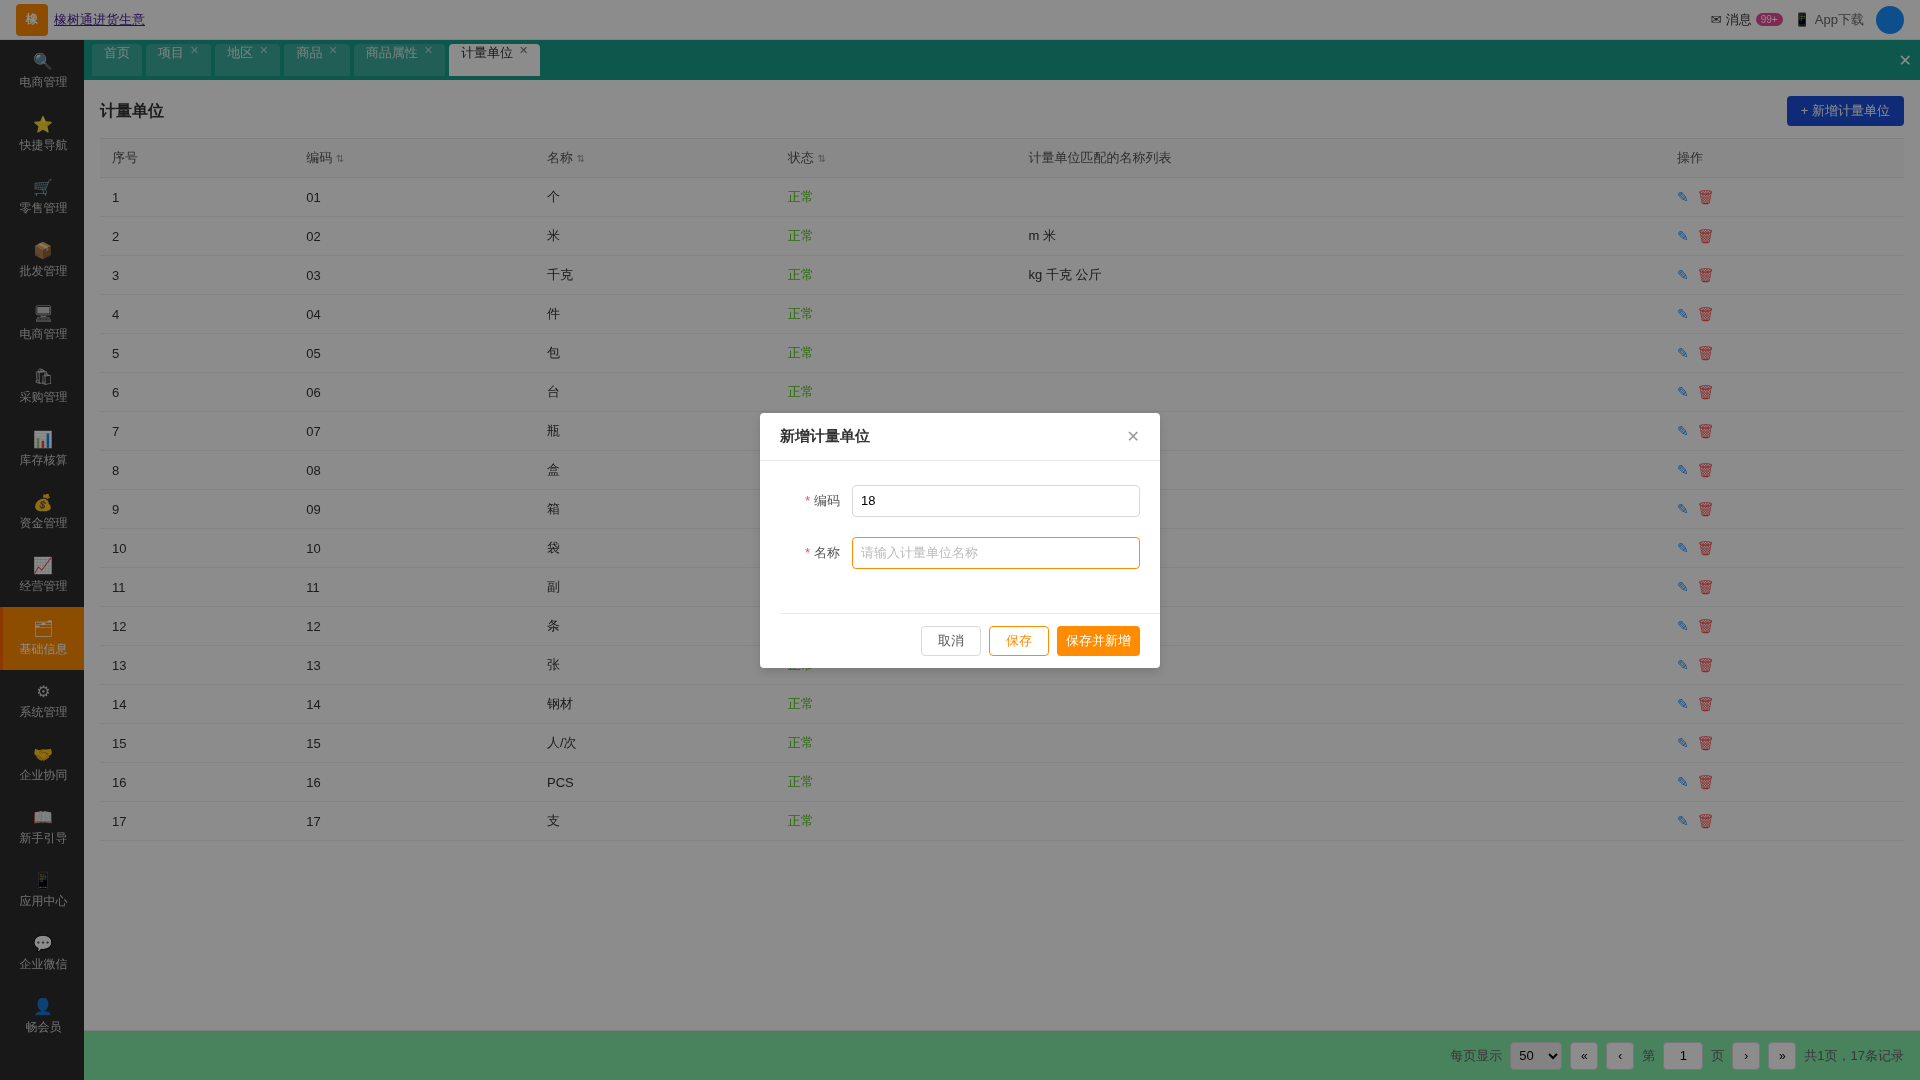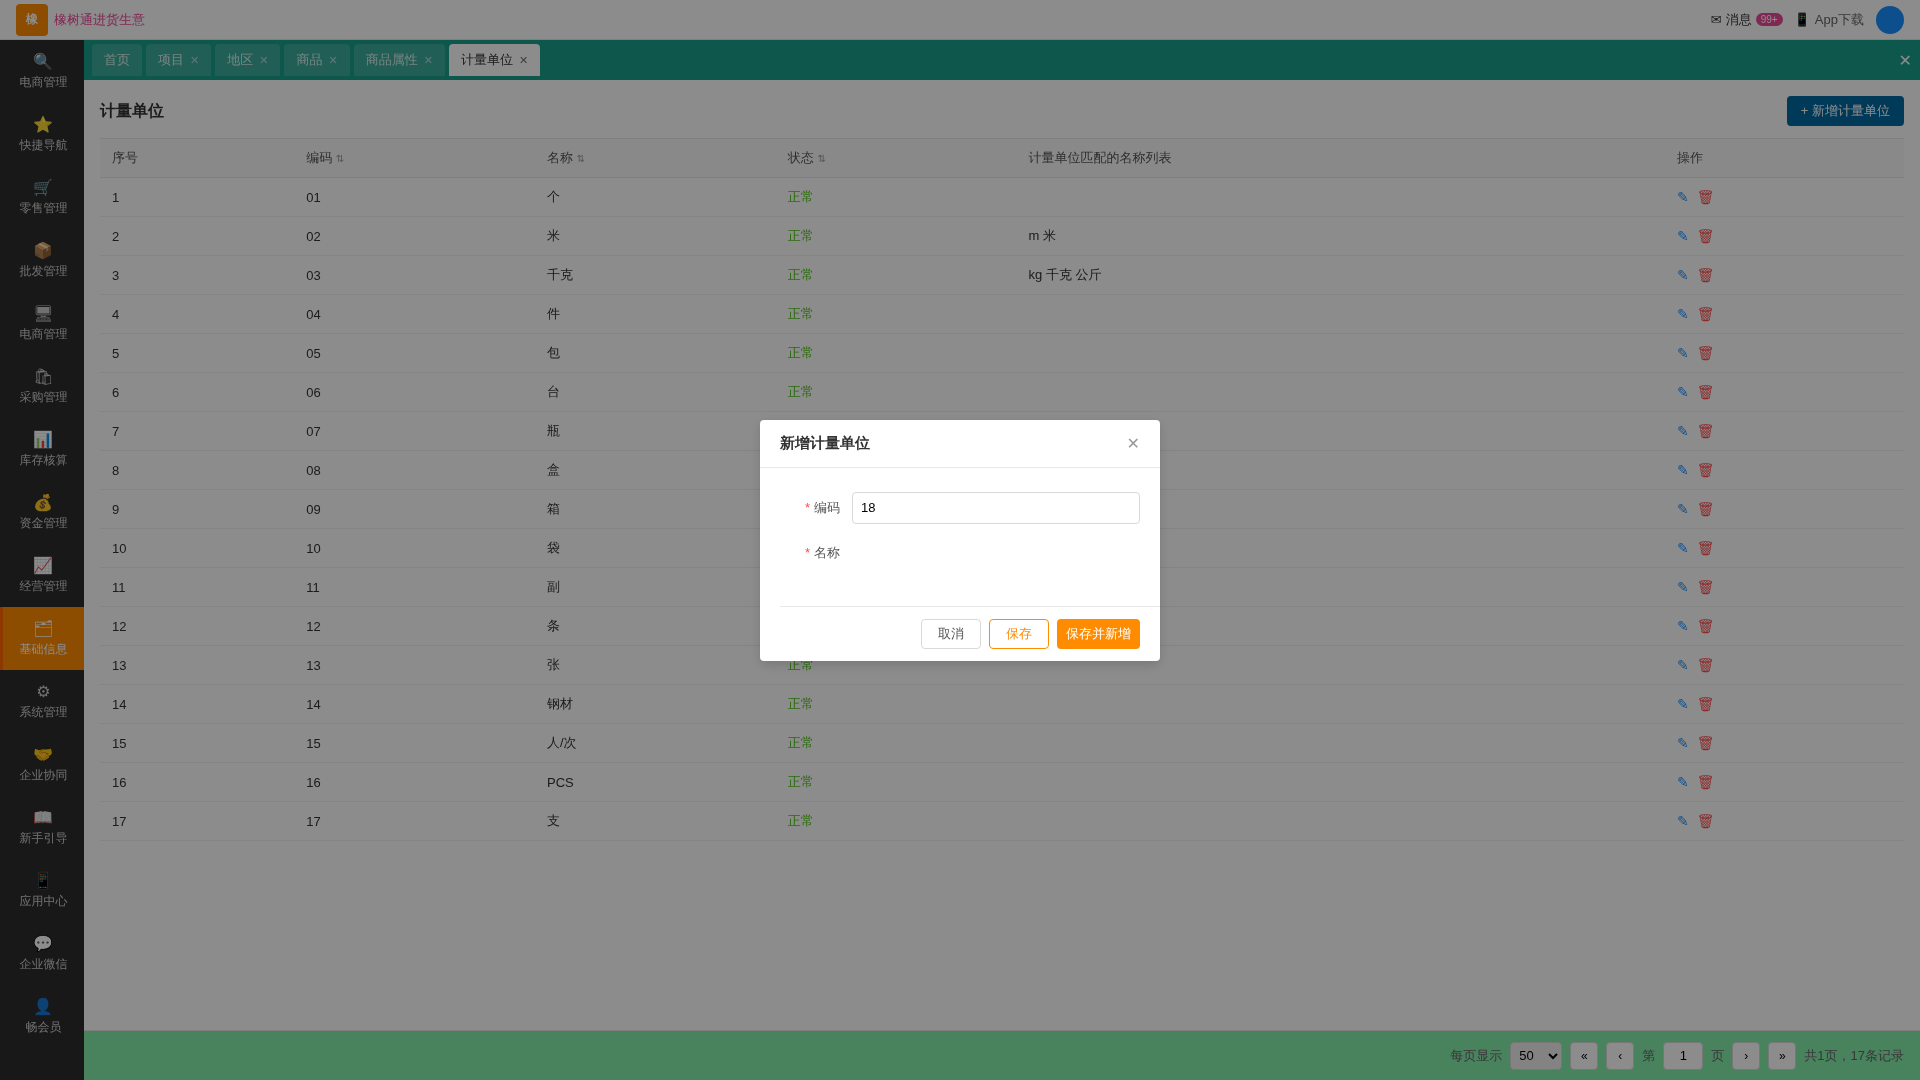--- a/index.html
+++ b/index.html
@@ -3,53 +3,53 @@
   <meta charset="utf-8">
   <style>
     * { box-sizing: border-box; margin: 0; padding: 0; }
     body { font-family: 'Microsoft YaHei', sans-serif; font-size: 13px; background: #f5f5f5; color: #333; display: flex; flex-direction: column; height: 1080px; width: 1920px; overflow: hidden; }
 
     
     .top-bar { height: 40px; background: #fff; display: flex; align-items: center; justify-content: space-between; padding: 0 16px; border-bottom: 1px solid #e8e8e8; flex-shrink: 0; }
     .top-bar-left { display: flex; align-items: center; gap: 8px; }
     .logo-area { display: flex; align-items: center; gap: 6px; }
     .logo-icon { width: 32px; height: 32px; background: #ff8c00; border-radius: 4px; display: flex; align-items: center; justify-content: center; color: white; font-size: 12px; font-weight: bold; }
-    .logo-text { font-size: 13px; color: #ec4899; }
+    .logo-text { font-size: 13px; color: #4c1d95; text-decoration: underline; }
     .top-bar-right { display: flex; align-items: center; gap: 12px; }
     .top-bar-badge { position: relative; display: flex; align-items: center; gap: 4px; }
     .badge-count { background: #ec4899; color: white; border-radius: 10px; font-size: 10px; padding: 1px 5px; }
     .top-bar-btn { color: #666; font-size: 13px; cursor: pointer; display: flex; align-items: center; gap: 4px; }
     .avatar { width: 28px; height: 28px; background: #1890ff; border-radius: 50%; }
 
     
     .main-layout { display: flex; flex: 1; overflow: hidden; }
 
     
     .sidebar { width: 84px; background: #2d2d2d; flex-shrink: 0; display: flex; flex-direction: column; overflow-y: auto; }
     .sidebar-item { padding: 12px 4px; text-align: center; color: #ccc; font-size: 12px; cursor: pointer; border-left: 3px solid transparent; }
     .sidebar-item.active { background: #ff8c00; color: #fff; border-left: 3px solid #ff6600; }
     .sidebar-item .s-icon { font-size: 16px; margin-bottom: 3px; }
 
     
     .content-area { flex: 1; display: flex; flex-direction: column; overflow: hidden; }
 
     
     .tab-bar { height: 40px; background: #1a9e8c; display: flex; align-items: center; padding: 0 8px; gap: 4px; flex-shrink: 0; }
-    .tab-item { height: 32px; padding: 0 12px; border-radius: 4px 4px 0 0; display: flex; align-items: center; gap: 6px; font-size: 13px; cursor: pointer; color: rgba(255,255,255,0.8); background: rgba(255,255,255,0.15); }
+    .tab-item { height: 32px; padding: 0 12px; border-radius: 4px 4px 0 0; display: flex; align-items: flex-start; gap: 6px; font-size: 13px; cursor: pointer; color: rgba(255,255,255,0.8); background: rgba(255,255,255,0.15); }
     .tab-item.active { background: #fff; color: #333; }
     .tab-item .tab-close { font-size: 11px; color: inherit; opacity: 0.7; }
     .tab-bar-close { margin-left: auto; color: white; cursor: pointer; font-size: 16px; }
 
     
     .page-content { flex: 1; background: #fff; overflow: auto; padding: 16px; }
 
     
     .page-title-bar { display: flex; justify-content: space-between; align-items: center; margin-bottom: 12px; }
     .page-title { font-size: 16px; font-weight: bold; color: #333; }
-    .add-btn { background: #0369a1; color: white; border: none; padding: 6px 14px; border-radius: 4px; cursor: pointer; font-size: 13px; }
+    .add-btn { background: #1d4ed8; color: white; border: none; padding: 6px 14px; border-radius: 4px; cursor: pointer; font-size: 13px; }
 
     
     .data-table { width: 100%; border-collapse: collapse; }
     .data-table th { background: #fafafa; padding: 10px 12px; text-align: left; border-bottom: 1px solid #e8e8e8; border-top: 1px solid #e8e8e8; color: #555; font-weight: normal; font-size: 13px; }
     .data-table td { padding: 10px 12px; border-bottom: 1px solid #f0f0f0; font-size: 13px; color: #333; }
     .status-badge { color: #52c41a; font-size: 13px; }
     .action-btns { display: flex; gap: 8px; }
     .action-btn { color: #1890ff; cursor: pointer; font-size: 14px; }
     .action-btn.delete { color: #ff4d4f; }
 
@@ -467,20 +467,21 @@
       <div class="form-row">
         <span class="form-label">
           <span class="form-required">*</span><span>编码</span>
         </span>
         <input class="form-input" type="text" id="code-input" value="18" style="">
       </div>
       <div class="form-row">
         <span class="form-label">
           <span class="form-required">*</span><span>名称</span>
         </span>
+        <input class="form-input highlight" type="text" id="name-input" placeholder="请输入计量单位名称" style="">
       </div>
     </div>
     <div class="modal-footer">
       <button class="btn-cancel">取消</button>
       <button class="btn-save">保存</button>
       <button class="btn-save-new">保存并新增</button>
     </div>
   </div>
 </div>
 

